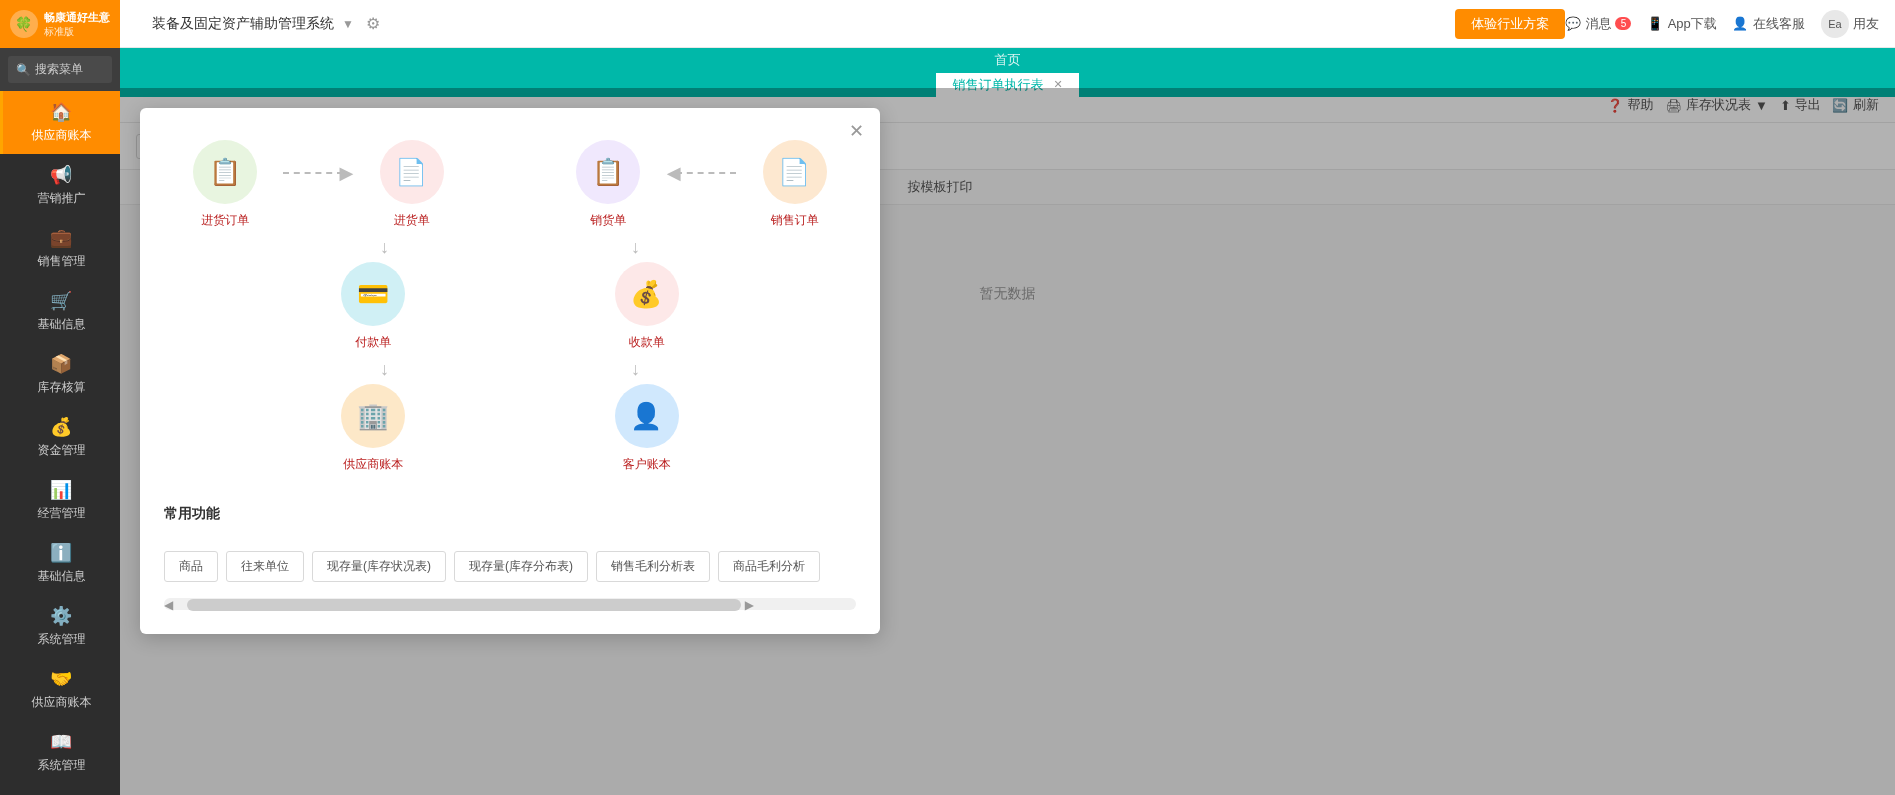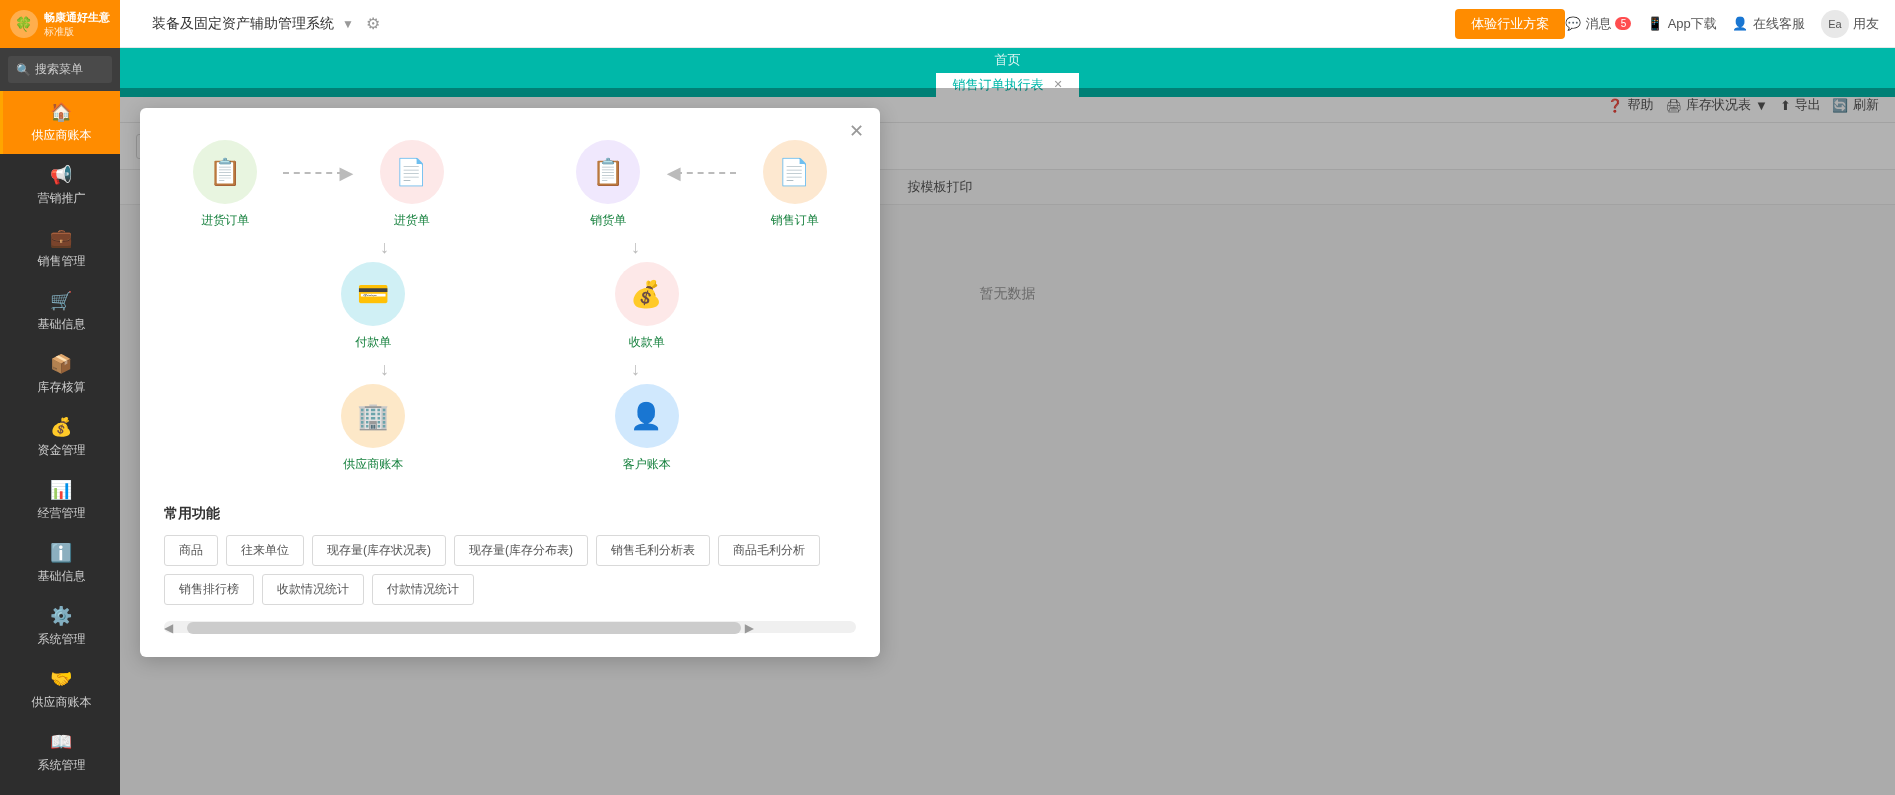--- a/index.html
+++ b/index.html
@@ -279,31 +279,31 @@
       width: 64px; height: 64px;
       border-radius: 50%;
       display: flex;
       align-items: center;
       justify-content: center;
       font-size: 26px;
       position: relative;
     }
     .flow-label {
       font-size: 12px;
-      color: #15803d;
+      color: #b91c1c;
       text-align: right;
     }
 
     
     .common-functions { margin-top: 8px; }
     .common-title {
       font-size: 14px;
       color: #333;
       font-weight: bold;
-      margin-bottom: 12px;
+      margin-bottom: 28px;
     }
     .func-buttons {
       display: flex;
       flex-wrap: wrap;
       gap: 8px;
     }
     .func-btn {
       border: 1px solid #d9d9d9;
       background: white;
       color: #555;
@@ -642,25 +642,20 @@
     <div class="common-functions">
       <div class="common-title">常用功能</div>
       <div class="func-buttons">
         <button class="func-btn">商品</button>
         <button class="func-btn">往来单位</button>
         <button class="func-btn">现存量(库存状况表)</button>
         <button class="func-btn">现存量(库存分布表)</button>
         <button class="func-btn">销售毛利分析表</button>
         <button class="func-btn">商品毛利分析</button>
       </div>
-      <div class="func-buttons" style="margin-top: 8px;">
-        <button class="func-btn">销售排行榜</button>
-        <button class="func-btn">收款情况统计</button>
-        <button class="func-btn">付款情况统计</button>
-      </div>
     </div>
 
     <div class="scroll-bar-container">
       <div style="display:flex; align-items: center; gap: 4px;">
         <span style="color:#999; font-size:12px; cursor:pointer;">◀</span>
         <div class="scroll-bar-thumb"></div>
         <span style="color:#999; font-size:12px; cursor:pointer;">▶</span>
       </div>
     </div>
   </div>

